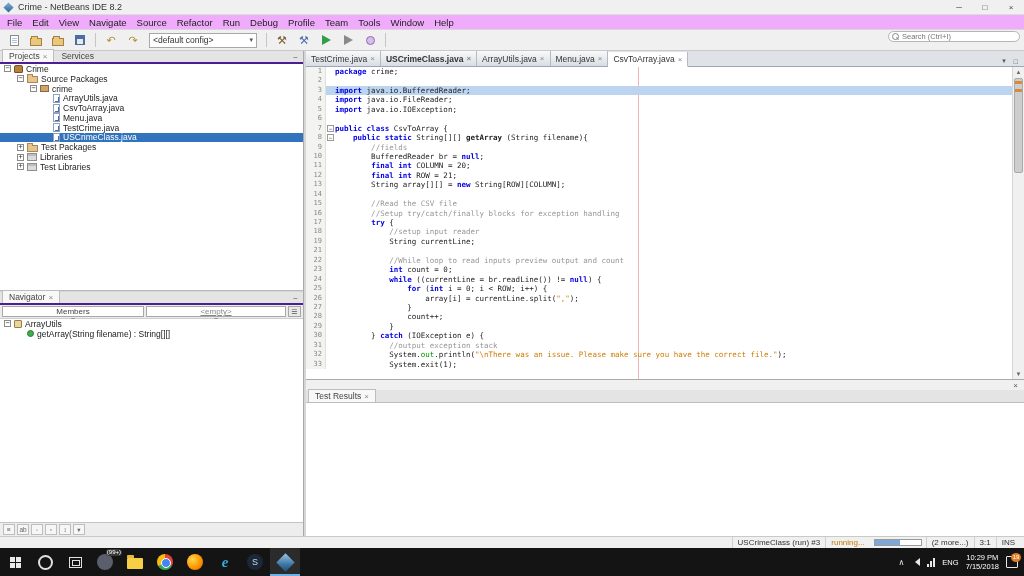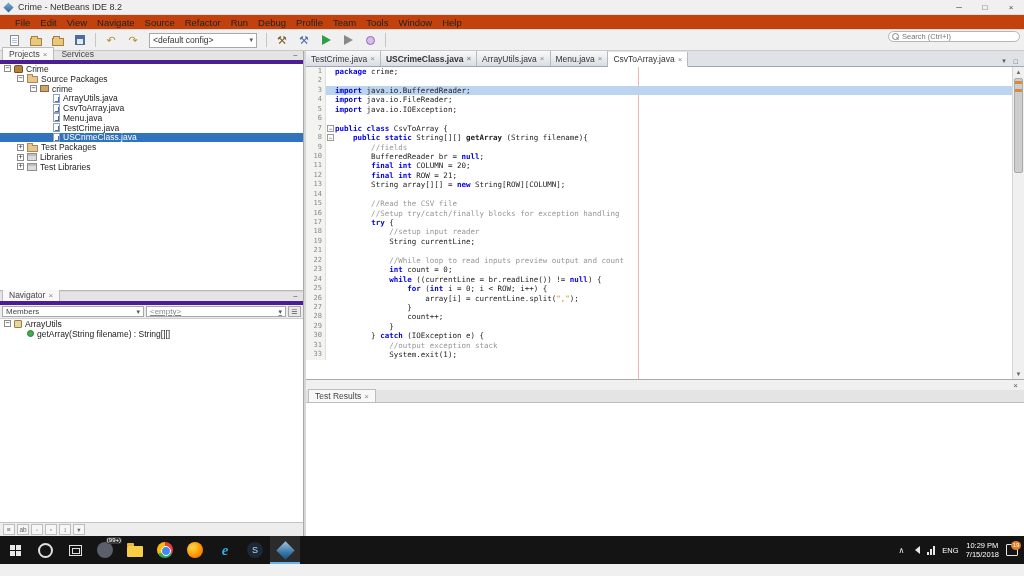--- a/index.html
+++ b/index.html
@@ -7,21 +7,21 @@
   #window { position:relative; width:1024px; height:576px; background:#f0f0f0; overflow:hidden; font-size:9px; color:#222; }
 
   
   #titlebar { height:15px; display:flex; align-items:center; background:#f0f0f0; border-bottom:1px solid #dcdcdc; padding-left:4px; }
   #titlebar .app-ico { width:9px; height:9px; background:linear-gradient(135deg,#7fb2d9,#2a6496); transform:rotate(45deg) scale(.8); margin-right:5px; flex:none; }
   #titlebar .t-title { font-size:9px; color:#333; }
   #win-controls { margin-left:auto; display:flex; height:100%; }
   #win-controls .wbtn { width:26px; height:100%; display:flex; align-items:center; justify-content:center; font-size:8px; color:#444; }
 
   
-  #menubar { height:15px; display:flex; align-items:flex-end; background:#c2410c; border-bottom:1px solid #d8d8d8; padding-left:10px; position:relative; }
+  #menubar { height:15px; display:flex; align-items:flex-end; background:#f0abfc; border-bottom:1px solid #d8d8d8; padding-left:2px; position:relative; }
   .menu-item { padding:0 5px; font-size:9.5px; color:#222; height:100%; display:flex; align-items:center; cursor:default; }
   #quick-search { position:absolute; right:4px; top:16px; width:132px; height:11px; background:#fff; border:1px solid #b5b5b5; border-radius:6px; display:flex; align-items:center; padding:0 3px; }
   .mag { position:relative; width:7px; height:7px; margin-right:3px; flex:none; }
   .mag::before { content:""; position:absolute; width:5px; height:5px; border:1px solid #888; border-radius:50%; }
   .mag::after { content:""; position:absolute; width:3px; height:1px; background:#888; transform:rotate(45deg); left:4px; top:5px; }
   #quick-search input { border:none; outline:none; width:100%; font-size:7.5px; color:#999; background:transparent; font-family:"Liberation Sans",sans-serif; }
 
   
   #toolbar { height:21px; display:flex; align-items:center; background:#f0f0f0; border-bottom:1px solid #c9c9c9; padding-left:4px; gap:2px; }
   .tb-btn { width:20px; height:18px; display:flex; align-items:center; justify-content:center; border:1px solid transparent; border-radius:2px; }
@@ -38,21 +38,21 @@
   .g-run { width:0; height:0; border-left:9px solid #2f9e44; border-top:5px solid transparent; border-bottom:5px solid transparent; }
   .g-debug { width:0; height:0; border-left:9px solid #8a8a8a; border-top:5px solid transparent; border-bottom:5px solid transparent; }
   .g-profile { width:9px; height:9px; border-radius:50%; border:1px solid #9467bd; background:#d4bfe8; }
   #config-combo { width:108px; height:15px; background:#fff; border:1px solid #a8a8a8; display:flex; align-items:center; font-size:8.5px; color:#333; padding:0 3px; margin:0 4px; justify-content:space-between; }
   .combo-arrow { font-size:7px; color:#555; }
 
   
   #main { display:flex; height:485px; }
   #left-col { width:304px; flex:none; display:flex; flex-direction:column; border-right:1px solid #a9a9a9; background:#f0f0f0; }
 
-  .panel-tabs { height:13px; display:flex; align-items:flex-end; background:#e4e4e4; border-bottom:4px solid #4c1d95; padding-left:2px; font-size:8.5px; }
+  .panel-tabs { height:13px; display:flex; align-items:flex-end; background:#e4e4e4; border-bottom:2px solid #4c1d95; padding-left:2px; font-size:8.5px; }
   .ptab { padding:1px 6px; display:flex; align-items:center; gap:3px; color:#444; border:1px solid transparent; border-bottom:none; }
   .ptab.active { background:#f8f8f8; border-color:#bdbdbd; }
   .tab-x { color:#888; font-size:8px; }
   .panel-min { margin-left:auto; margin-right:2px; font-size:8px; color:#555; padding:0 3px; }
 
   .tree { background:#fff; overflow:hidden; font-size:8.5px; position:relative; }
   #projects-tree { height:226px; }
   .tree-row { height:9.8px; display:flex; align-items:center; white-space:nowrap; }
   .tree-row.selected { background:#3173bd; color:#fff; }
   .exp { width:7px; height:7px; flex:none; border:1px solid #8a8a8a; background:#fff; color:#333; font-size:7px; line-height:5px; text-align:center; margin-right:3px; font-family:"DejaVu Sans Mono",monospace; }
@@ -65,21 +65,21 @@
   .i-java { width:7px; height:9px; background:#fff; border:1px solid #90a0c0; position:relative; }
   .i-java::after { content:""; position:absolute; left:1px; top:2px; width:3px; height:4px; border:1px solid #4a6da8; border-top:none; border-left:none; }
   .i-file { width:7px; height:9px; background:#fff; border:1px solid #9a9a9a; }
   .i-libraries { width:10px; height:8px; background:#dcdcdc; border:1px solid #8f8f8f; box-shadow:inset 0 2px 0 #bdbdbd; }
   .i-class { width:8px; height:8px; background:#e8d5a0; border:1px solid #9a7f42; border-radius:1px; }
   .i-method { width:7px; height:7px; background:#3fae49; border:1px solid #2a7a32; border-radius:50%; }
 
   .h-splitter { height:2px; background:#d6d6d6; border-top:1px solid #b8b8b8; }
   #navigator-panel { flex:1; display:flex; flex-direction:column; min-height:0; }
   #nav-filter { height:14px; display:flex; align-items:center; gap:2px; padding:1px 2px; background:#ececec; border-bottom:1px solid #cfcfcf; }
-  .nav-combo { height:11px; background:#fff; border:1px solid #a8a8a8; display:flex; align-items:center; justify-content:space-between; font-size:8px; padding:0 3px; color:#444; }
+  .nav-combo { height:11px; background:#fff; border:1px solid #a8a8a8; display:flex; align-items:center; justify-content:space-between; font-size:8px; padding:0 3px; color:#444;flex-direction:column; }
   #members-combo { width:142px; }
   #filter-combo { flex:1; color:#888;text-decoration:underline; }
   #nav-filter-btn { width:13px; height:11px; border:1px solid #a8a8a8; background:#e8e8e8; font-size:7px; display:flex; align-items:center; justify-content:center; color:#555; }
   #navigator-tree { flex:1; }
   #nav-toolbar { height:14px; background:#ededed; border-top:1px solid #c4c4c4; display:flex; align-items:center; gap:2px; padding-left:3px; }
   .nav-tb-ico { width:12px; height:11px; border:1px solid #bdbdbd; background:#f6f6f6; font-size:6.5px; color:#666; display:flex; align-items:center; justify-content:center; }
 
   .v-splitter { width:2px; background:#d6d6d6; flex:none; }
 
   
@@ -534,20 +534,25 @@
               <span class="line-num">30</span>
               <span class="fold-col"></span>
               <span class="line-text"><span class="tk-pl">        } </span><span class="tk-kw">catch</span><span class="tk-pl"> (IOException e) {</span></span>
             </div>
             <div class="code-line">
               <span class="line-num">31</span>
               <span class="fold-col"></span>
               <span class="line-text"><span class="tk-cm">            //output exception stack</span></span>
             </div>
             <div class="code-line">
+              <span class="line-num">32</span>
+              <span class="fold-col"></span>
+              <span class="line-text"><span class="tk-pl">            System.</span><span class="tk-fld">out</span><span class="tk-pl">.println(</span><span class="tk-str">"\nThere was an issue. Please make sure you have the correct file."</span><span class="tk-pl">);</span></span>
+            </div>
+            <div class="code-line">
               <span class="line-num">33</span>
               <span class="fold-col"></span>
               <span class="line-text"><span class="tk-pl">            System.exit(1);</span></span>
             </div>
           </div>
         <div id="code-scrollbar">
           <div class="sb-arrow">▲</div>
           <div id="sb-thumb"></div>
           <div class="sb-arrow down">▼</div>
           <div class="stripe-mark" style="top:14px;"></div>
@@ -563,20 +568,31 @@
           <div class="ptab active">
             <span>Test Results</span>
             <span class="tab-x">×</span>
           </div>
         </div>
         <div id="output-content"></div>
       </div>
     </div>
   </div>
 
+  <div id="statusbar">
+    <div class="sb-spacer"></div>
+    <div class="sb-seg">USCrimeClass (run) #3</div>
+    <div class="sb-seg" id="sb-status">running...</div>
+    <div id="sb-progress">
+        <div class="fill"></div>
+      </div>
+    <div class="sb-seg">(2 more...)</div>
+    <div class="sb-seg">3:1</div>
+    <div class="sb-seg">INS</div>
+  </div>
 
   <div id="taskbar">
     <div class="tk-btn">
       <span class="win-start">
           <span></span>
           <span></span>
           <span></span>
           <span></span>
         </span>
     </div>

